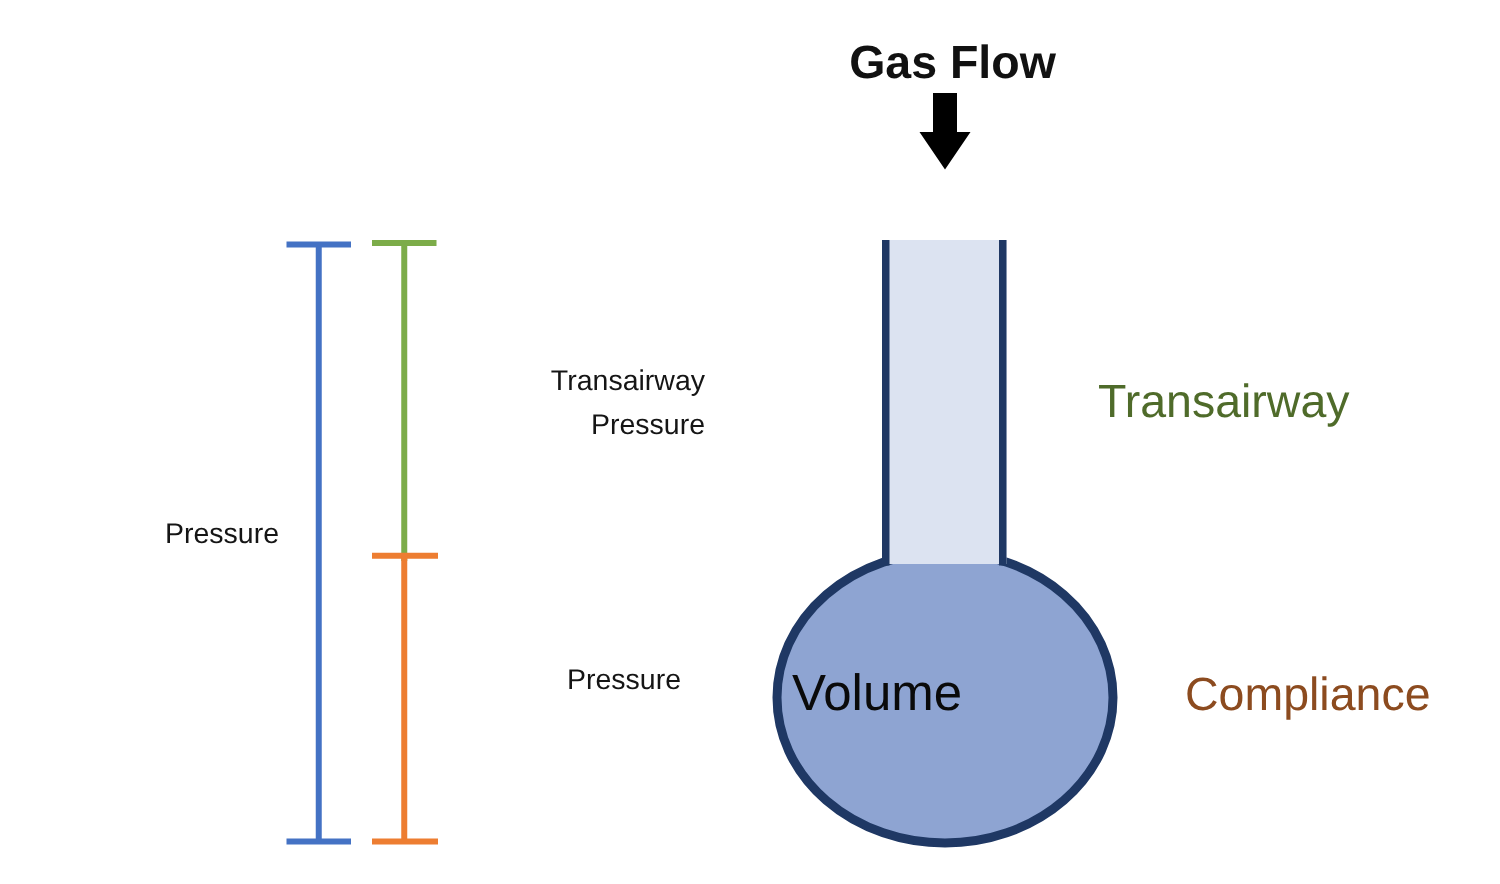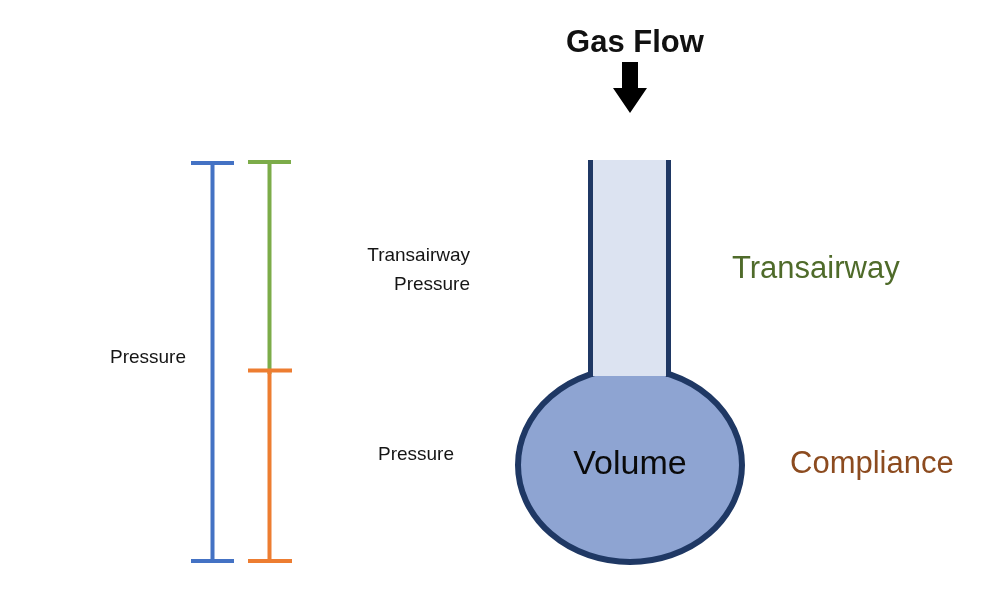--- a/index.html
+++ b/index.html
@@ -13,21 +13,21 @@
   }
   .canvas svg { position: absolute; left: 0; top: 0; }
   .txt { position: absolute; color: #111111; }
   .gas-flow {
     left: 520px; top: 24px; width: 230px;
     text-align: center;
     font-size: 31px; font-weight: 600; letter-spacing: 0px;
   }
   .volume {
     left: 528px; top: 443px; width: 204px;
-    text-align: center;
+    text-align: left;
     font-size: 34px; font-weight: 400; color: #0a0a0a;
   }
   .resistance {
     left: 732px; top: 250px; width: 240px;
     font-size: 31px; font-weight: 500; color: #4F6B2A;
   }
   .compliance {
     left: 790px; top: 445px; width: 240px;
     font-size: 31px; font-weight: 500; color: #8C4B1F;
   }

